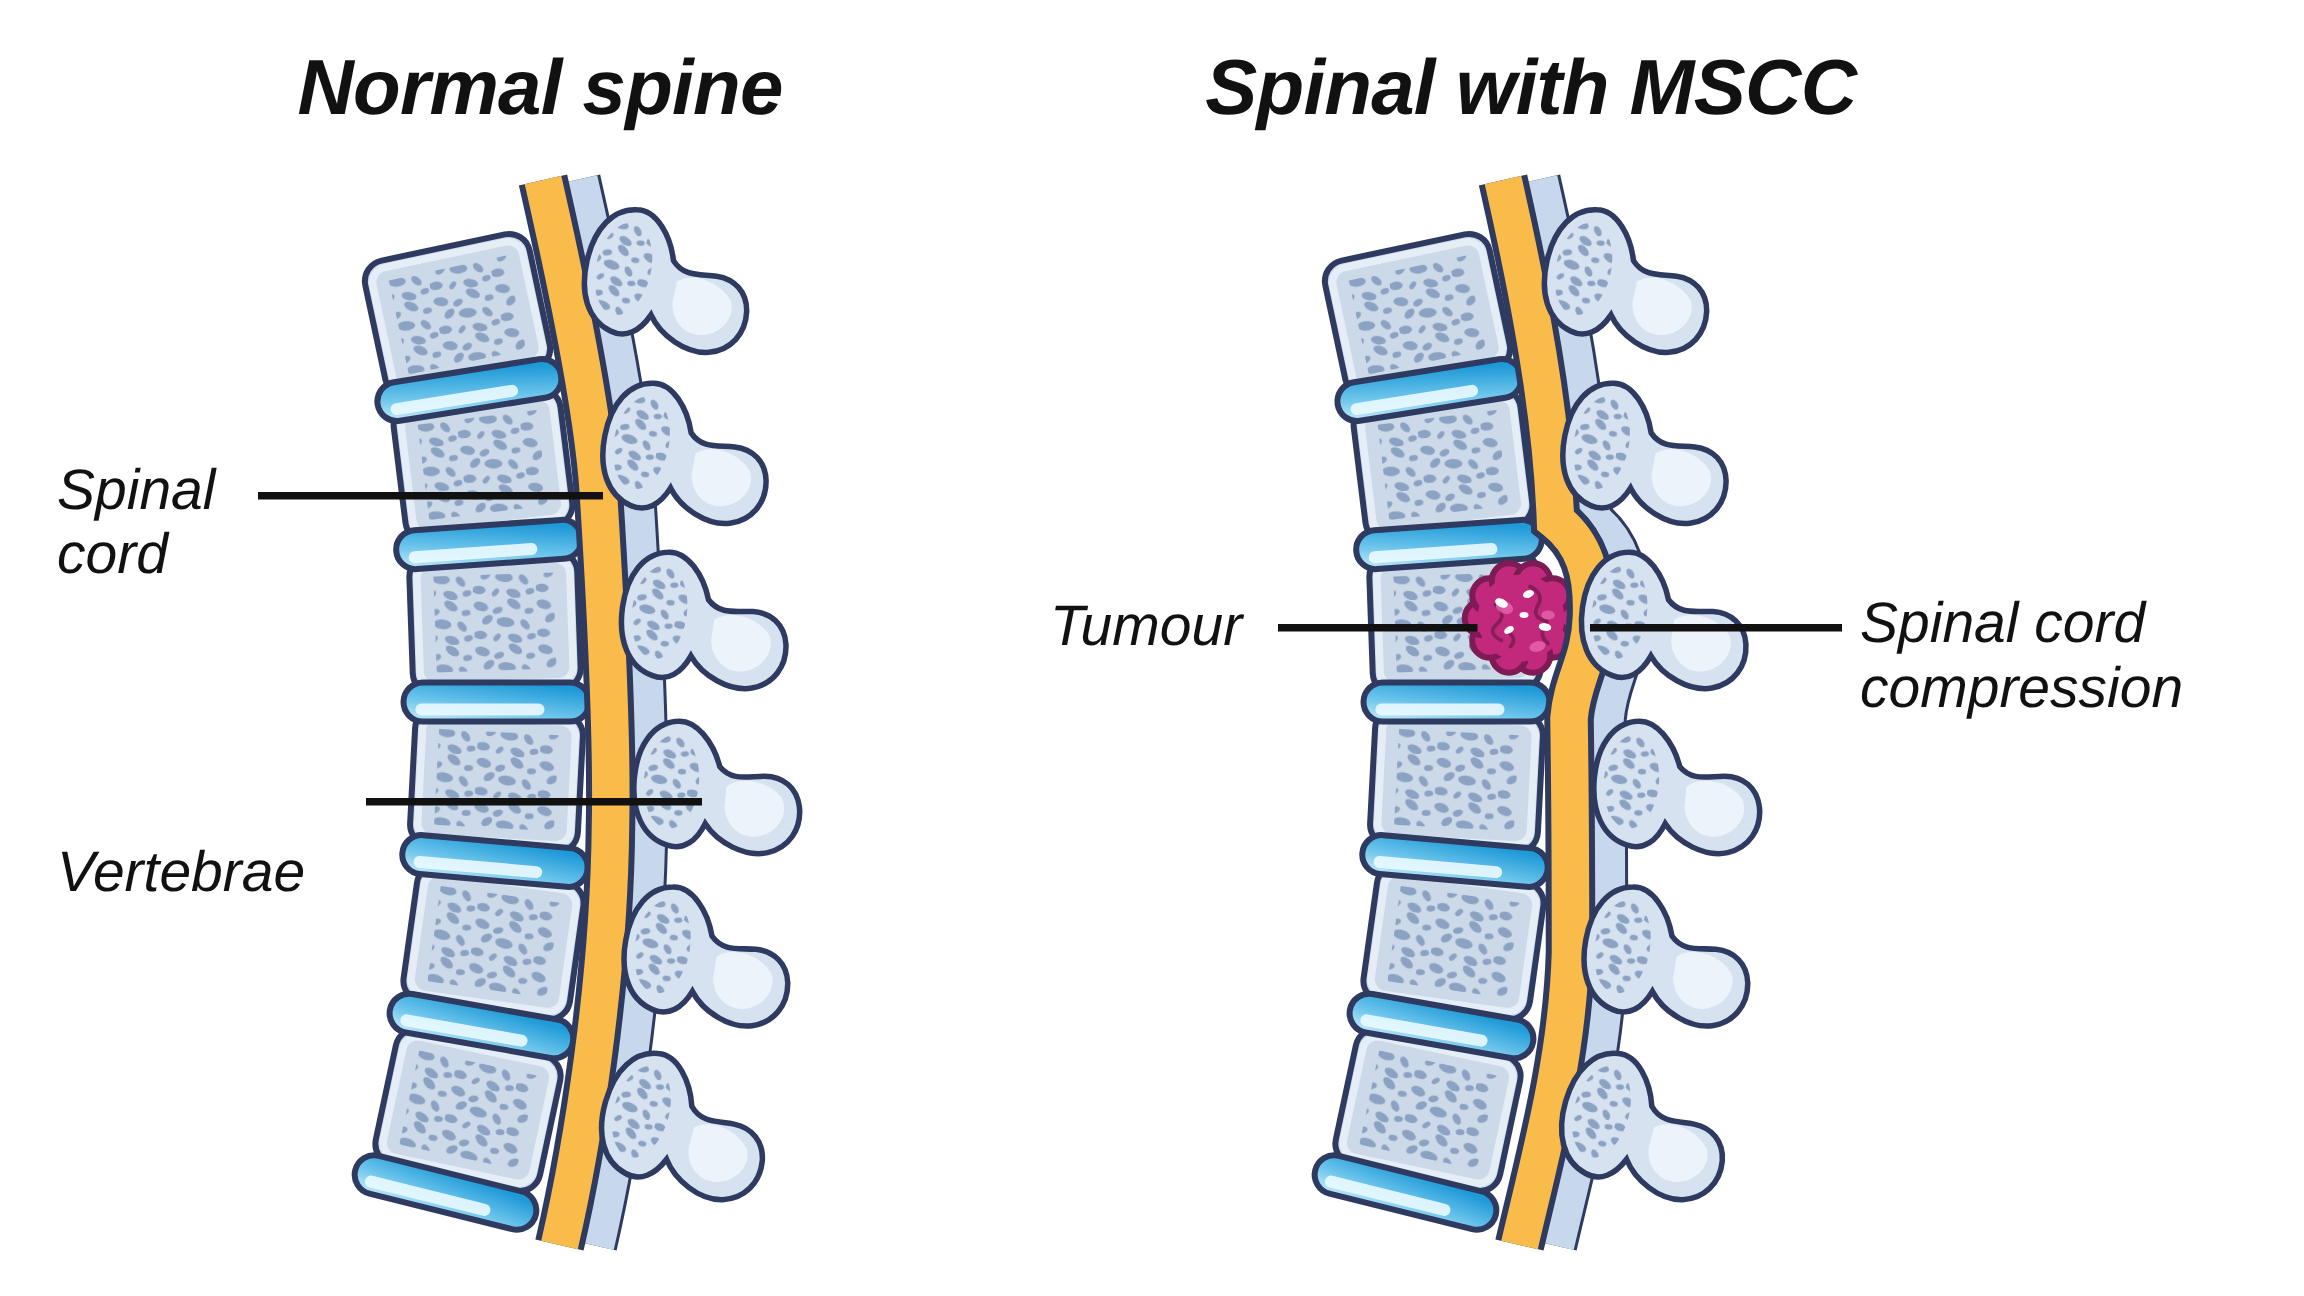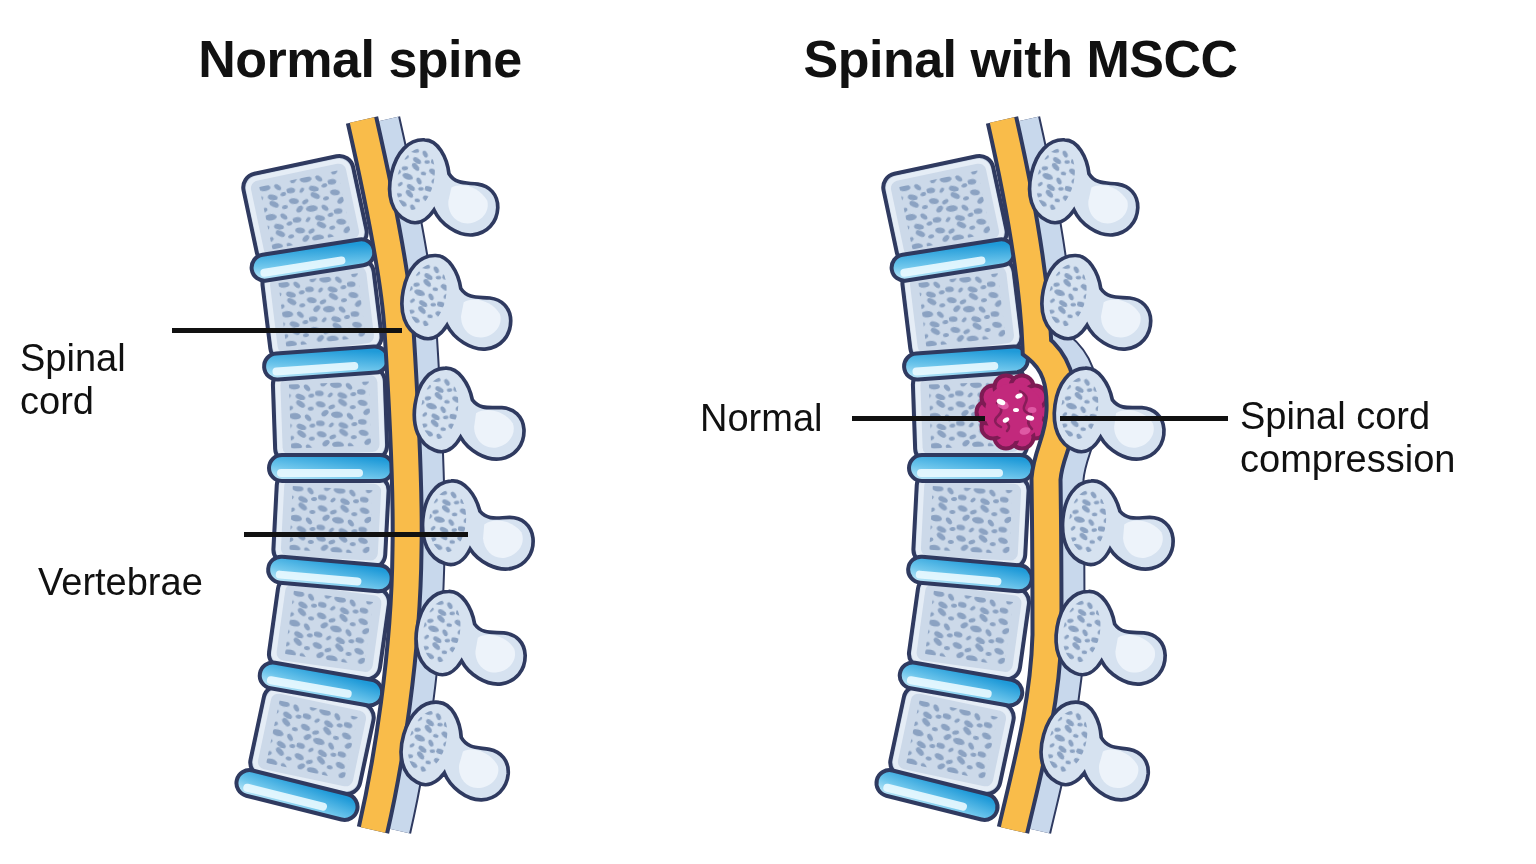--- a/index.html
+++ b/index.html
@@ -6,31 +6,31 @@
     --background:#ffffff; --text:#111111; --leader-line:#111111;
     --outline:#2f3a60; --bone-fill:#ccd9e9; --bone-light:#d6e2f0;
     --bone-highlight:#edf3fa; --speckle:#8ba2c2;
     --disc-dark:#1f9ad8; --disc-mid:#6ec6ec; --disc-light:#cdeefb; --disc-highlight:#eafaff;
     --cord:#f9bc4a; --canal:#c8d8ec;
     --tumor:#c2297c; --tumor-dark:#7e1b54; --tumor-light:#e86ab2; --tumor-spot:#ffffff;
   }
   html,body{margin:0;padding:0;}
   .canvas{
     position:relative;width:1536px;height:864px;background:var(--background);
-    font-family:"Liberation Sans",sans-serif;overflow:hidden;color:var(--text);
+    font-family:"Liberation Sans",sans-serif;overflow:hidden;color:var(--text);font-style:italic;
   }
   .title{position:absolute;font-size:52px;font-weight:700;text-align:center;letter-spacing:-0.5px;line-height:1.05;}
   .lbl{position:absolute;font-size:38px;font-weight:400;line-height:1.12;}
   .leader{position:absolute;height:5px;background:var(--leader-line);}
   .spine-svg{position:absolute;width:340px;height:750px;}
   #spine-left{left:225px;top:115px;}
   #spine-right{left:865px;top:115px;}
   #title-left{left:150px;top:32px;width:420px;}
   #title-right{left:793px;top:32px;width:455px;}
-  #lbl-spinal-cord{left:20px;top:306px;width:175px;margin-top:31px;}
+  #lbl-spinal-cord{left:38px;top:306px;width:175px;}
   #leader-spinal-cord{left:172px;top:328px;width:230px;}
   #lbl-vertebrae{left:38px;top:513px;margin-top:48px;}
   #leader-vertebrae{left:244px;top:532px;width:224px;}
   #lbl-tumour{left:700px;top:397px;}
   #leader-tumour{left:852px;top:416px;width:133px;}
   #leader-compression{left:1060px;top:416px;width:168px;}
   #lbl-compression{left:1240px;top:395px;width:265px;}
   
   .bone{fill:var(--bone-fill);stroke:var(--outline);stroke-width:4;}
   .bone-light{fill:var(--bone-light);stroke:var(--outline);stroke-width:4;}
@@ -198,19 +198,19 @@
       <use href="#proc" transform="translate(175,583) scale(0.92) rotate(16 30 47)"></use>
     </g>
   </svg>
 
   <div id="lbl-spinal-cord" class="lbl">Spinal cord</div>
   <div id="leader-spinal-cord" class="leader"></div>
 
   <div id="lbl-vertebrae" class="lbl">Vertebrae</div>
   <div id="leader-vertebrae" class="leader"></div>
 
-  <div id="lbl-tumour" class="lbl">Normal</div>
+  <div id="lbl-tumour" class="lbl">Tumour</div>
   <div id="leader-tumour" class="leader"></div>
 
   <div id="leader-compression" class="leader"></div>
   <div id="lbl-compression" class="lbl">Spinal cord compression</div>
 
 </div>
 
 </body></html>

